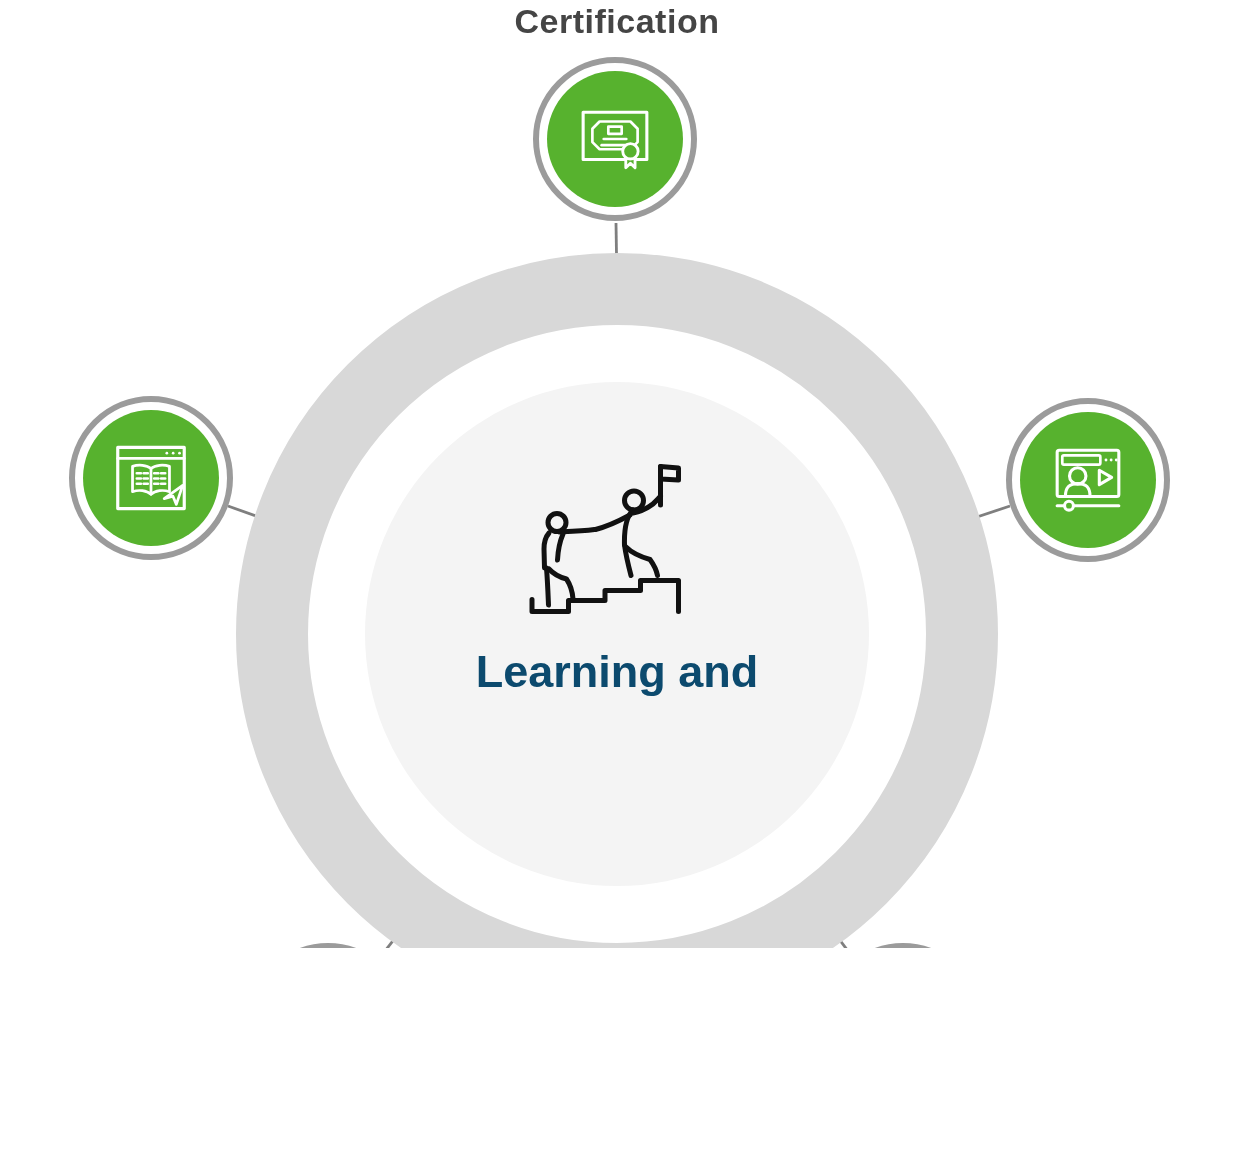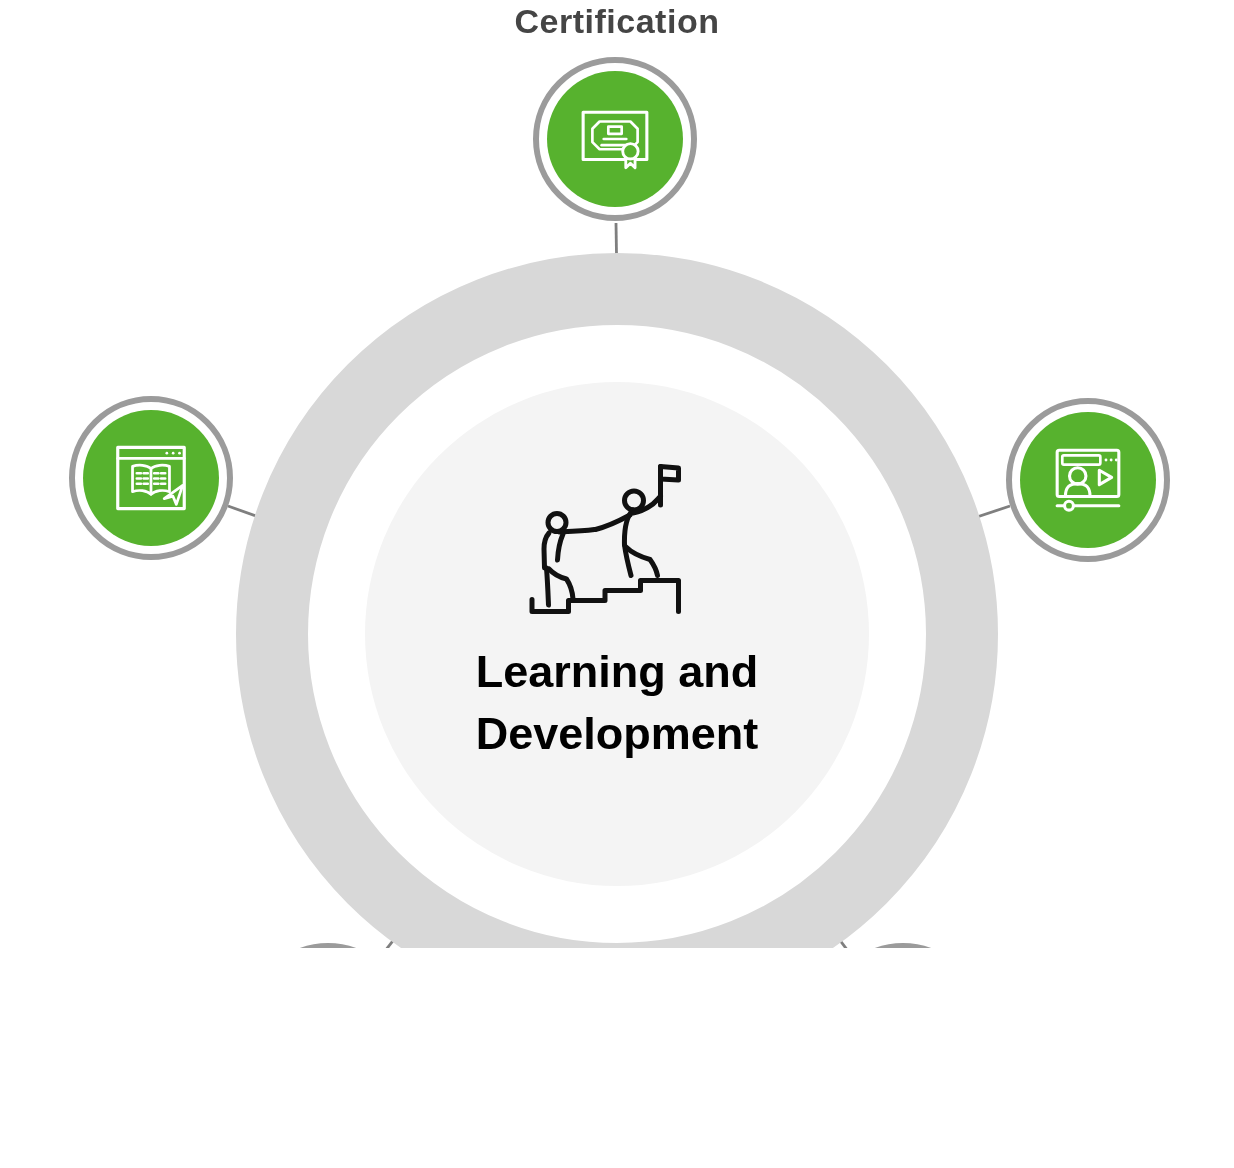--- a/index.html
+++ b/index.html
@@ -15,21 +15,21 @@
     position:absolute;left:236px;top:253px;width:762px;height:762px;
     border:72px solid #d8d8d8;border-radius:50%;box-sizing:border-box;
   }
   .center-circle{
     position:absolute;left:365px;top:382px;width:504px;height:504px;border-radius:50%;
     background:#f4f4f4;display:flex;flex-direction:column;align-items:center;
   }
   .center-icon{margin-top:66px;}
   .center-label{
     margin-top:8px;text-align:center;font-size:45px;line-height:62px;
-    font-weight:700;color:#000000;
+    font-weight:700;color:#0c4a6e;
   }
   .overlay{position:absolute;left:0;top:0;width:1234px;height:1168px;pointer-events:none;}
   .node{
     position:absolute;width:164px;height:164px;border-radius:50%;
     border:6px solid #9b9b9b;background:#ffffff;box-sizing:border-box;
   }
   .node-green{
     position:absolute;inset:8px;border-radius:50%;background:#57b22e;
     display:flex;align-items:center;justify-content:center;
   }
@@ -83,21 +83,20 @@
 
       <circle cx="60" cy="74.5" r="9"></circle>
       <path d="M52 85 C48.5 89 47 95 47 101 L47.5 120"></path>
       <path d="M62 84 C72 83.5 85 83 97.5 81.5"></path>
       <path d="M66 86 C63 93 61 102 60.5 112"></path>
       <path d="M49.5 120 C50.5 132 51 145 51.5 157"></path>
       <path d="M52 121 C57 126.5 63.5 129.5 69.5 131 C73.5 137 75.5 144 76 151"></path>
     </svg>
     <div class="center-label">
       <div>Learning and</div>
-      <div>Development</div>
     </div>
   </div>
 
   <div class="node node-top">
     <div class="node-green">
       <svg class="wicon" width="74" height="74" viewBox="0 0 72 72">
         <rect x="5" y="10" width="62" height="46"></rect>
         <path d="M21 19 H51 L58 26 V39 L51 46 H21 L14 39 V26 Z" stroke-width="2.6"></path>
         <rect x="29.5" y="24" width="13" height="7" stroke-width="2.6"></rect>
         <path d="M25 36 H47" stroke-width="2.6"></path>

